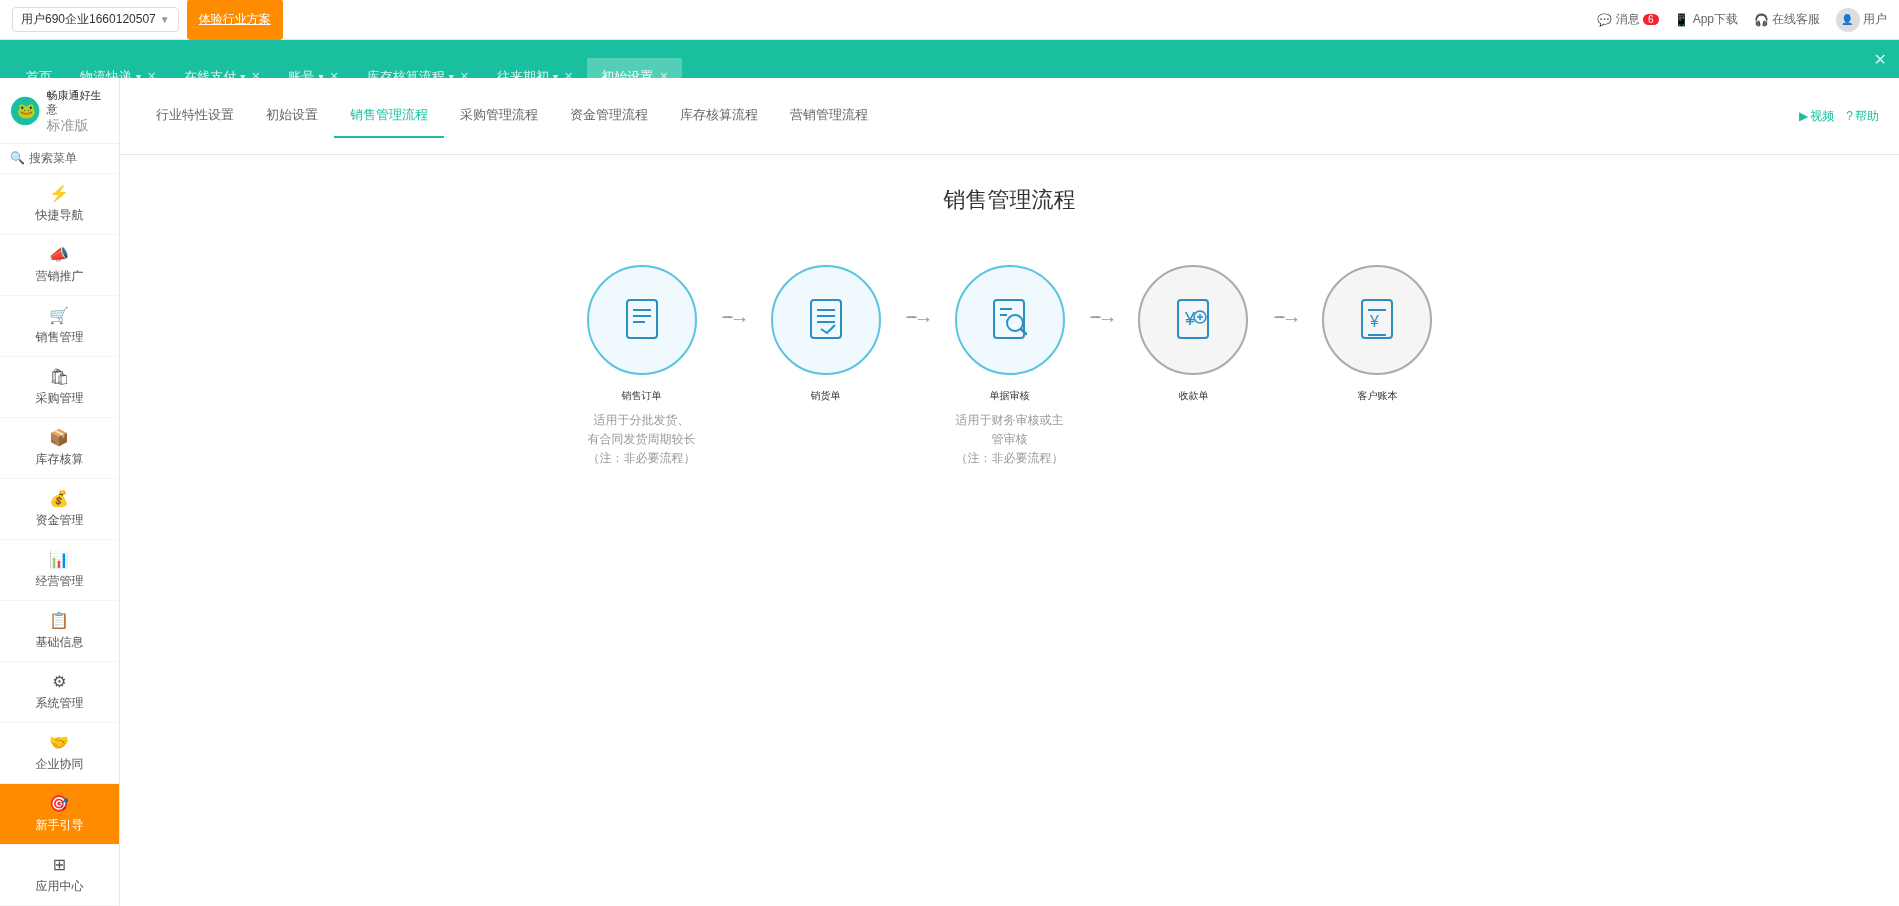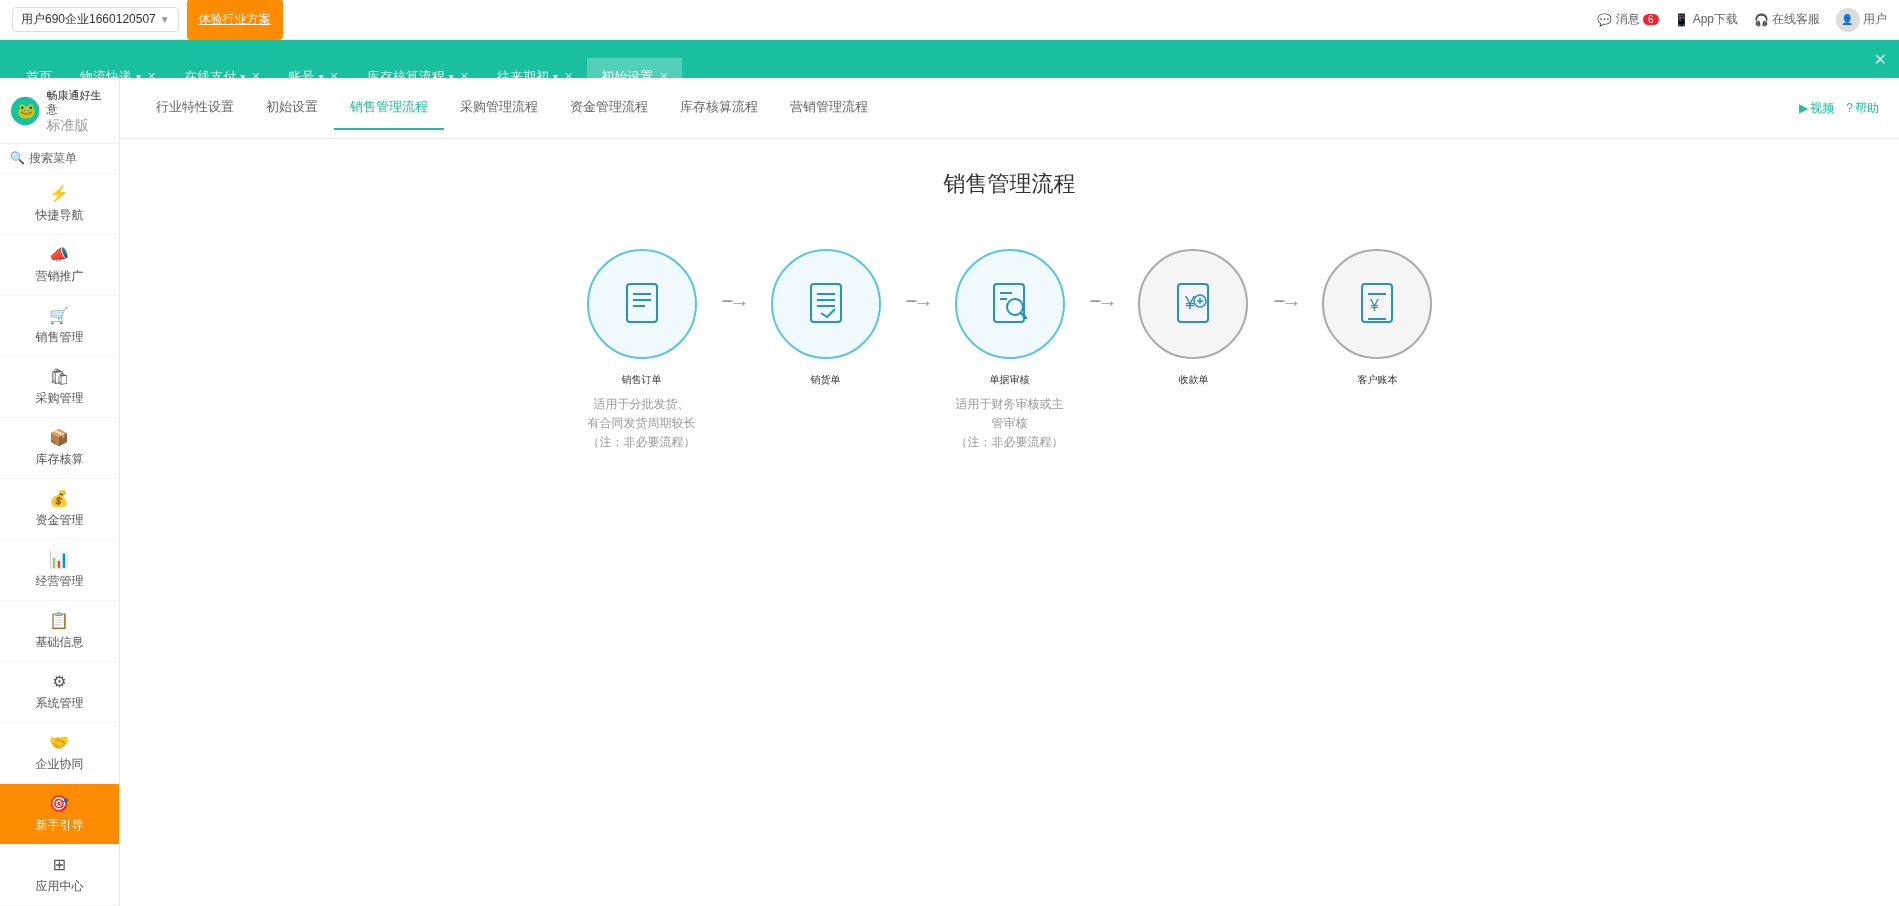--- a/index.html
+++ b/index.html
@@ -69,21 +69,21 @@
     }
     .sidebar-item.active { background: #ff8c00; color: #fff; }
     .sidebar-icon { font-size: 16px; }
 
     
     .content-area { flex: 1; display: flex; flex-direction: column; overflow: hidden; background: #fff; }
 
     
     .sub-tabs {
       display: flex; align-items: center; border-bottom: 1px solid #e8e8e8;
-      padding: 8px 20px; background: #fff; position: relative;
+      padding: 16px 20px; background: #fff; position: relative;
     }
     .sub-tab {
       padding: 12px 16px; cursor: pointer; font-size: 13px; color: #666;
       border-bottom: 2px solid transparent; white-space: nowrap;
     }
     .sub-tab.active { color: #1abfa0; border-bottom: 2px solid #1abfa0; font-weight: 500; }
     .sub-tabs-right { margin-left: auto; display: flex; gap: 12px; font-size: 12px; color: #1abfa0; align-items: center; }
     .sub-tabs-right span { cursor: pointer; display: flex; align-items: center; gap: 2px; }
 
     

